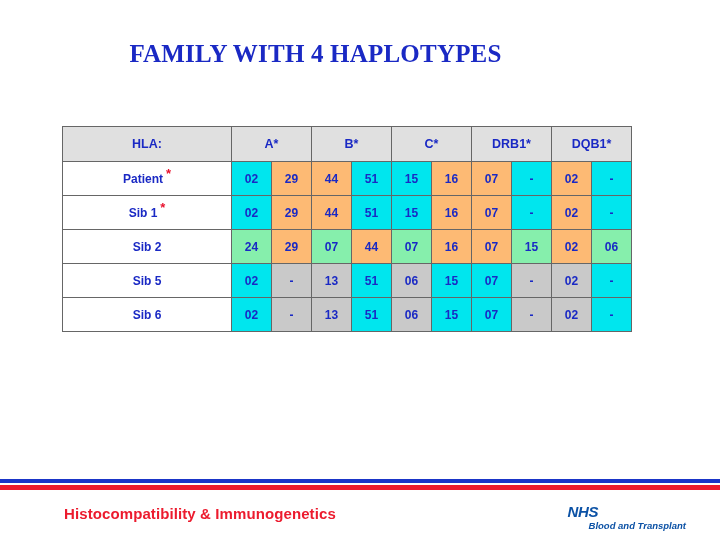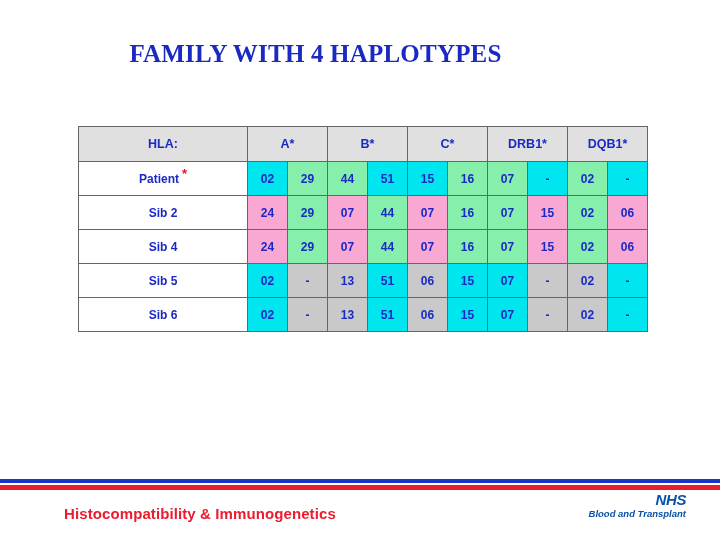--- a/index.html
+++ b/index.html
@@ -28,21 +28,21 @@
     font-weight: bold;
     font-size: 25px;
     line-height: 31px;
     color: #1a29c4;
     letter-spacing: 0.2px;
   }
 
   
   #haplotype-table {
     position: absolute;
-    left: 78px;
+    left: 62px;
     top: 126px;
     border-collapse: collapse;
     table-layout: fixed;
     background: #ffffff;
   }
   #haplotype-table td, #haplotype-table th {
     border: 1px solid #666666;
     padding: 0;
     margin: 0;
     font-family: "Liberation Sans", sans-serif;
@@ -84,22 +84,22 @@
     margin-left: 3px;
     font-weight: bold;
   }
 
   
   td.allele {
     width: 39px;
     font-size: 12.5px;
   }
   td.c-cyan   { background: #00e6ee; }
-  td.c-pink   { background: #86efac; }
-  td.c-yellow { background: #f9a8d4; }
+  td.c-pink   { background: #fdba74; }
+  td.c-yellow { background: #86efac; }
   td.c-gray   { background: #c9c9c9; }
 
   
   #footer-rules {
     position: absolute;
     left: 0;
     top: 479px;
     width: 720px;
   }
   #rule-blue {
@@ -122,22 +122,21 @@
     left: 64px;
     top: 505px;
     font-size: 15px;
     font-weight: bold;
     color: #ec1b2e;
     letter-spacing: 0.1px;
   }
   #nhs-logo {
     position: absolute;
     right: 34px;
-    top: 492px;
-    text-align: right;
+    top: 504px;
   }
   #nhs-logo .nhs-mark {
     font-family: "Liberation Sans", sans-serif;
     font-weight: bold;
     font-style: italic;
     font-size: 15px;
     color: #0b51a5;
     letter-spacing: -0.4px;
     line-height: 16px;
   }
@@ -177,46 +176,46 @@
         <td class="allele c-pink">44</td>
         <td class="allele c-cyan">51</td>
         <td class="allele c-cyan">15</td>
         <td class="allele c-pink">16</td>
         <td class="allele c-pink">07</td>
         <td class="allele c-cyan">-</td>
         <td class="allele c-pink">02</td>
         <td class="allele c-cyan">-</td>
       </tr>
       <tr>
+        <td class="row-label"><span>Sib 1</span><span class="star">*</span></td>
+        <td class="allele c-cyan">02</td>
+        <td class="allele c-pink">29</td>
+        <td class="allele c-pink">44</td>
+        <td class="allele c-cyan">51</td>
+        <td class="allele c-cyan">15</td>
+        <td class="allele c-pink">16</td>
+        <td class="allele c-pink">07</td>
+        <td class="allele c-cyan">-</td>
+        <td class="allele c-pink">02</td>
+        <td class="allele c-cyan">-</td>
+      </tr>
+      <tr>
         <td class="row-label"><span>Sib 2</span></td>
         <td class="allele c-yellow">24</td>
         <td class="allele c-pink">29</td>
         <td class="allele c-yellow">07</td>
         <td class="allele c-pink">44</td>
         <td class="allele c-yellow">07</td>
         <td class="allele c-pink">16</td>
         <td class="allele c-pink">07</td>
         <td class="allele c-yellow">15</td>
         <td class="allele c-pink">02</td>
         <td class="allele c-yellow">06</td>
       </tr>
       <tr>
-        <td class="row-label"><span>Sib 4</span></td>
-        <td class="allele c-yellow">24</td>
-        <td class="allele c-pink">29</td>
-        <td class="allele c-yellow">07</td>
-        <td class="allele c-pink">44</td>
-        <td class="allele c-yellow">07</td>
-        <td class="allele c-pink">16</td>
-        <td class="allele c-pink">07</td>
-        <td class="allele c-yellow">15</td>
-        <td class="allele c-pink">02</td>
-        <td class="allele c-yellow">06</td>
-      </tr>
-      <tr>
         <td class="row-label"><span>Sib 5</span></td>
         <td class="allele c-cyan">02</td>
         <td class="allele c-gray">-</td>
         <td class="allele c-gray">13</td>
         <td class="allele c-cyan">51</td>
         <td class="allele c-gray">06</td>
         <td class="allele c-cyan">15</td>
         <td class="allele c-cyan">07</td>
         <td class="allele c-gray">-</td>
         <td class="allele c-gray">02</td>

